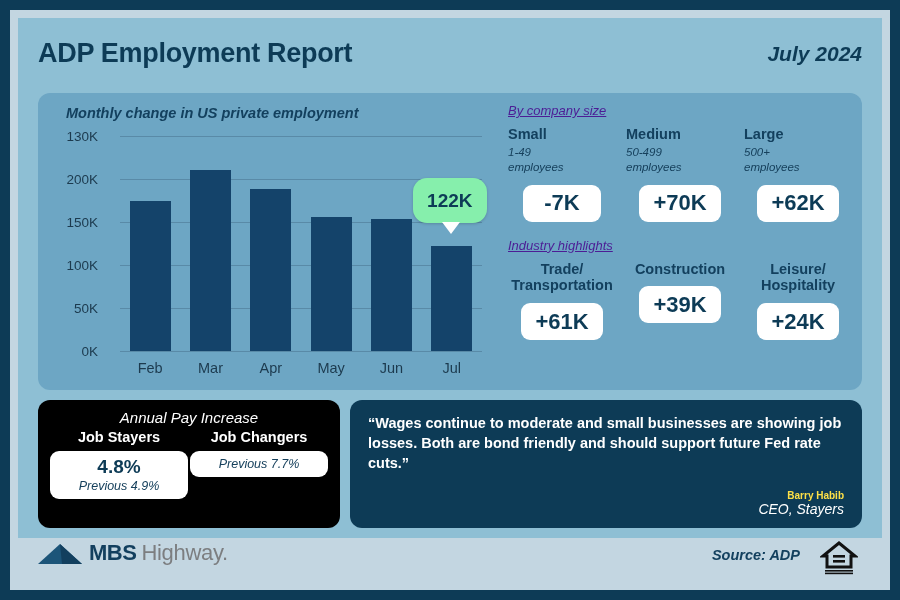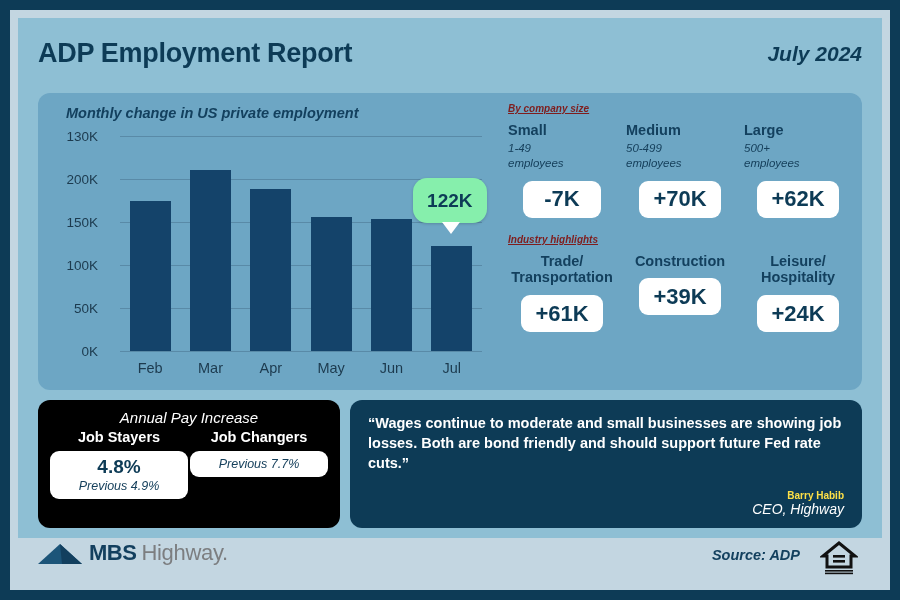--- a/index.html
+++ b/index.html
@@ -149,24 +149,24 @@
   }
 
   
   .right-col {
     position: absolute;
     left: 470px; top: 10px;
     width: 344px; height: 280px;
   }
 
   .section-head {
-    font-size: 10px;
-    font-weight: bold;
-    font-style: italic;
-    color: #7f1d1d;
+    font-size: 13px;
+    font-weight: normal;
+    font-style: italic;
+    color: #4c1d95;
     text-decoration: underline;
     margin-bottom: 8px;
   }
 
   .stat-row {
     display: flex;
     justify-content: space-between;
     align-items: flex-start;
   }
 
@@ -378,21 +378,21 @@
               <div class="pay-prev">Previous 7.7%</div>
             </div>
           </div>
         </div>
     </div>
 
     <div class="quote-panel">
       <div class="quote-text">“Wages continue to moderate and small businesses are showing job losses. Both are bond friendly and should support future Fed rate cuts.”</div>
       <div class="quote-attrib">
         <div class="quote-name">Barry Habib</div>
-        <div class="quote-role">CEO, Highway</div>
+        <div class="quote-role">CEO, Stayers</div>
       </div>
     </div>
 
     <div class="footer">
       <div class="logo">
         <svg class="logo-mark" width="44" height="22" viewBox="0 0 44 22">
           <polygon points="0,22 22,2 44,22" fill="#1c5579"></polygon>
           <polygon points="22,2 44,22 24,22" fill="#123f5e"></polygon>
         </svg>
         <span class="logo-mbs">MBS</span>

